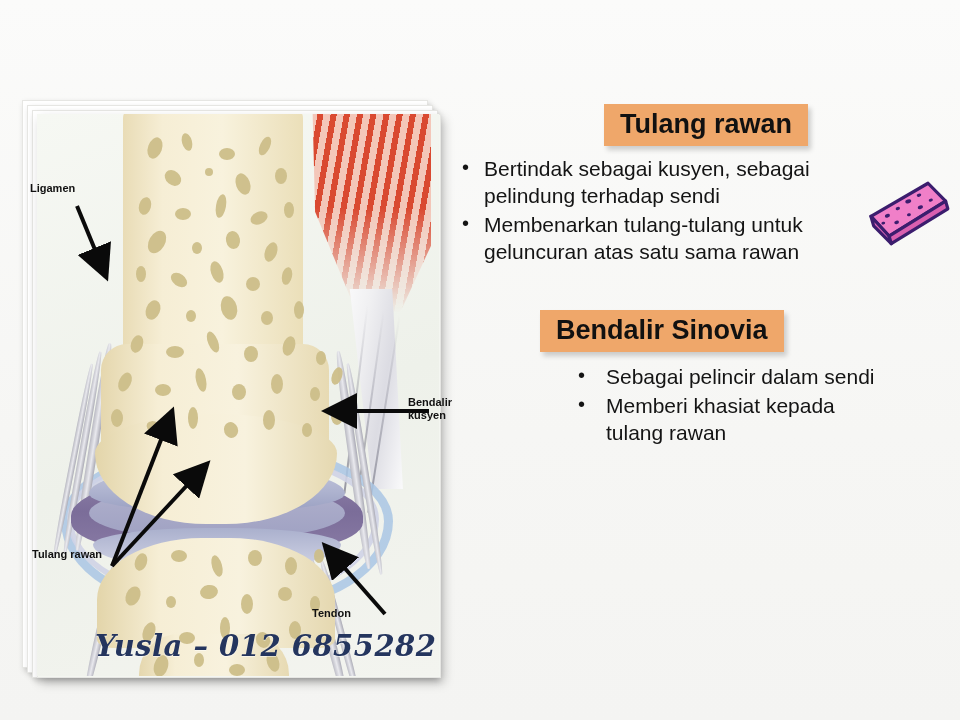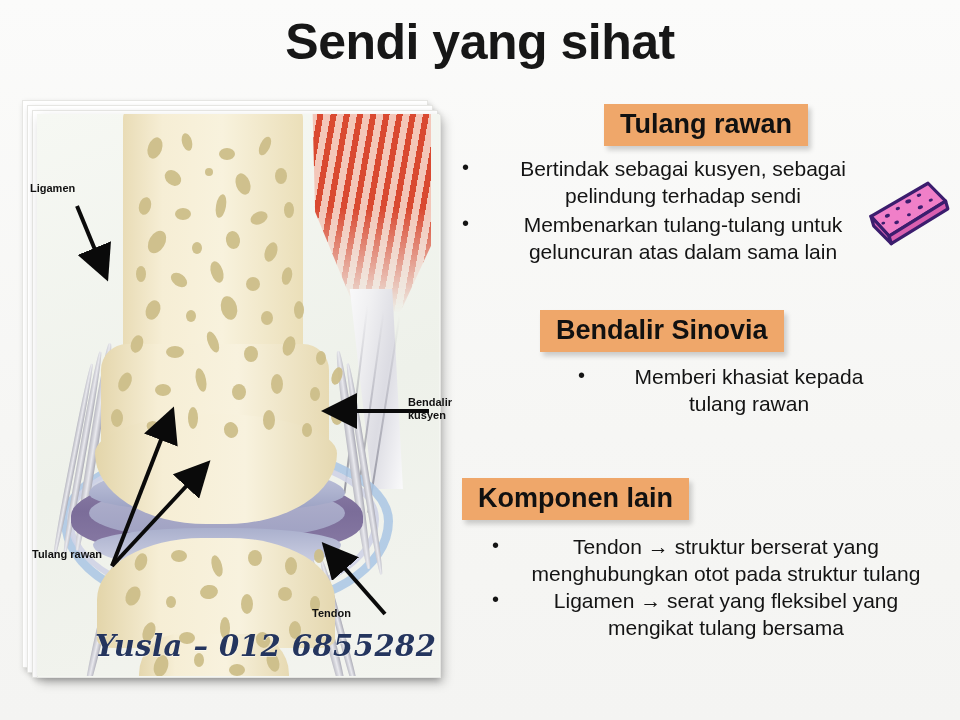--- a/index.html
+++ b/index.html
@@ -144,21 +144,21 @@
   }
 
   
   .sec{position:absolute;}
   .sec-head{
     display:inline-block;background:#efa76a;color:#111;
     font-size:27px;font-weight:bold;padding:6px 16px 8px 16px;
     box-shadow:3px 4px 5px rgba(0,0,0,.18);
     white-space:nowrap;line-height:1.05;
   }
-  .bullets{list-style:none;margin:8px 0 0 0;padding:0;text-align:center;}
+  .bullets{list-style:none;margin:8px 0 0 0;padding:0;}
   .bullets li{
     position:relative;padding-left:26px;margin-bottom:2px;
     font-size:21px;color:#141414;line-height:1.28;
   }
   .bullets li:before{
     content:"\2022";position:absolute;left:6px;top:-1px;font-size:20px;color:#141414;
   }
 
   
   #sec-cartilage{left:452px;top:104px;width:430px;}
@@ -181,21 +181,20 @@
   #sec-other{left:462px;top:478px;width:470px;}
   #sec-other .bullets{margin-top:14px;margin-left:24px;}
   #sec-other .bullets li{padding-left:34px;margin-bottom:0;}
   #sec-other .bullets li:before{left:6px;}
 </style>
 </head>
 <body>
 
 <div class="page">
 
-  <div class="title">Sendi yang sihat</div>
 
   <div class="card-stack">
     <div class="sheet s1"></div>
     <div class="sheet s2"></div>
     <div class="sheet s3"></div>
     <div class="sheet s4"></div>
 
     <div class="photo">
 
       <div class="muscle"></div>
@@ -330,21 +329,21 @@
 
   <div class="ill-label" style="left:408px;top:396px;">Bendalir
 kusyen</div>
 
   <div class="ill-label" style="left:312px;top:607px;text-align:center;">Tendon</div>
 
   <div class="sec" id="sec-cartilage">
     <div class="sec-head">Tulang rawan</div>
     <ul class="bullets">
       <li>Bertindak sebagai kusyen, sebagai pelindung terhadap sendi</li>
-      <li>Membenarkan tulang-tulang untuk geluncuran atas dalam sama lain</li>
+      <li>Membenarkan tulang-tulang untuk geluncuran atas satu sama rawan</li>
     </ul>
   </div>
 
   <svg class="slab" viewBox="0 0 92 78">
     <g transform="rotate(-16 46 39)">
       <path d="M10,30 L74,14 L86,36 L22,54 Z" fill="#f07fc8" stroke="#3b1d6e" stroke-width="3.2" stroke-linejoin="round"></path>
       <path d="M10,30 L22,54 L22,62 L10,40 Z" fill="#e06ab8" stroke="#3b1d6e" stroke-width="3.2" stroke-linejoin="round"></path>
       <path d="M22,54 L86,36 L86,44 L22,62 Z" fill="#d95fb0" stroke="#3b1d6e" stroke-width="3.2" stroke-linejoin="round"></path>
       <g fill="#3b1d6e">
         <ellipse cx="26" cy="34" rx="2.6" ry="1.8"></ellipse>
@@ -356,25 +355,19 @@
         <ellipse cx="60" cy="35" rx="2.7" ry="1.8"></ellipse>
         <ellipse cx="72" cy="31" rx="2.1" ry="1.5"></ellipse>
         <ellipse cx="20" cy="40" rx="1.9" ry="1.4"></ellipse>
       </g>
     </g>
   </svg>
 
   <div class="sec" id="sec-synovial">
     <div class="sec-head">Bendalir Sinovia</div>
     <ul class="bullets">
+      <li>Sebagai pelincir dalam sendi</li>
       <li>Memberi khasiat kepada tulang rawan</li>
     </ul>
   </div>
 
-  <div class="sec" id="sec-other">
-    <div class="sec-head">Komponen lain</div>
-    <ul class="bullets">
-      <li>Tendon → struktur berserat yang menghubungkan otot pada struktur tulang</li>
-      <li>Ligamen → serat yang fleksibel yang mengikat tulang bersama</li>
-    </ul>
-  </div>
 
 </div>
 
 </body></html>

